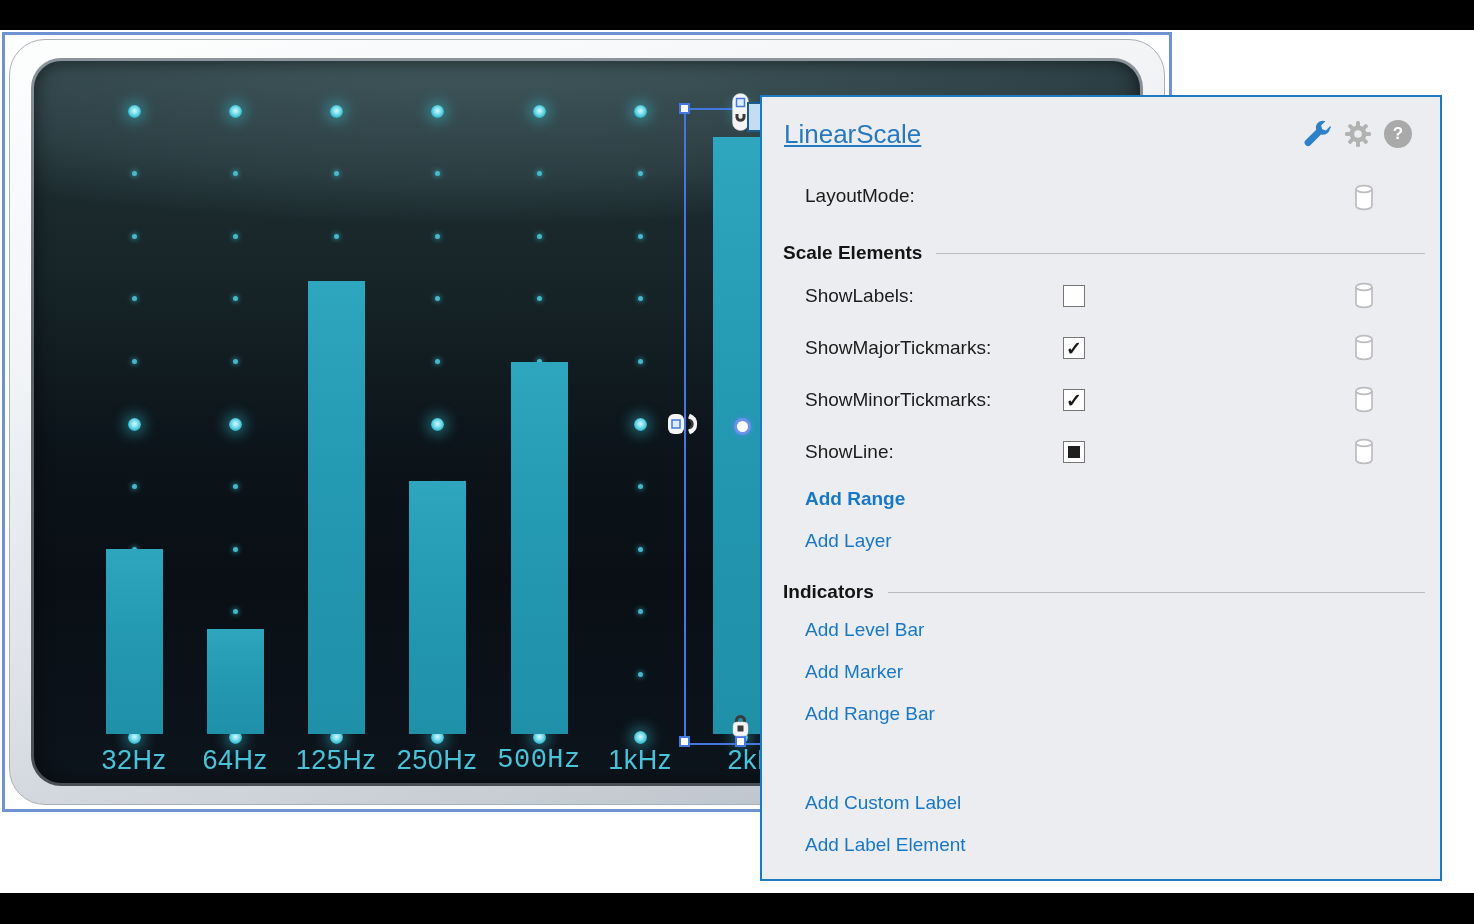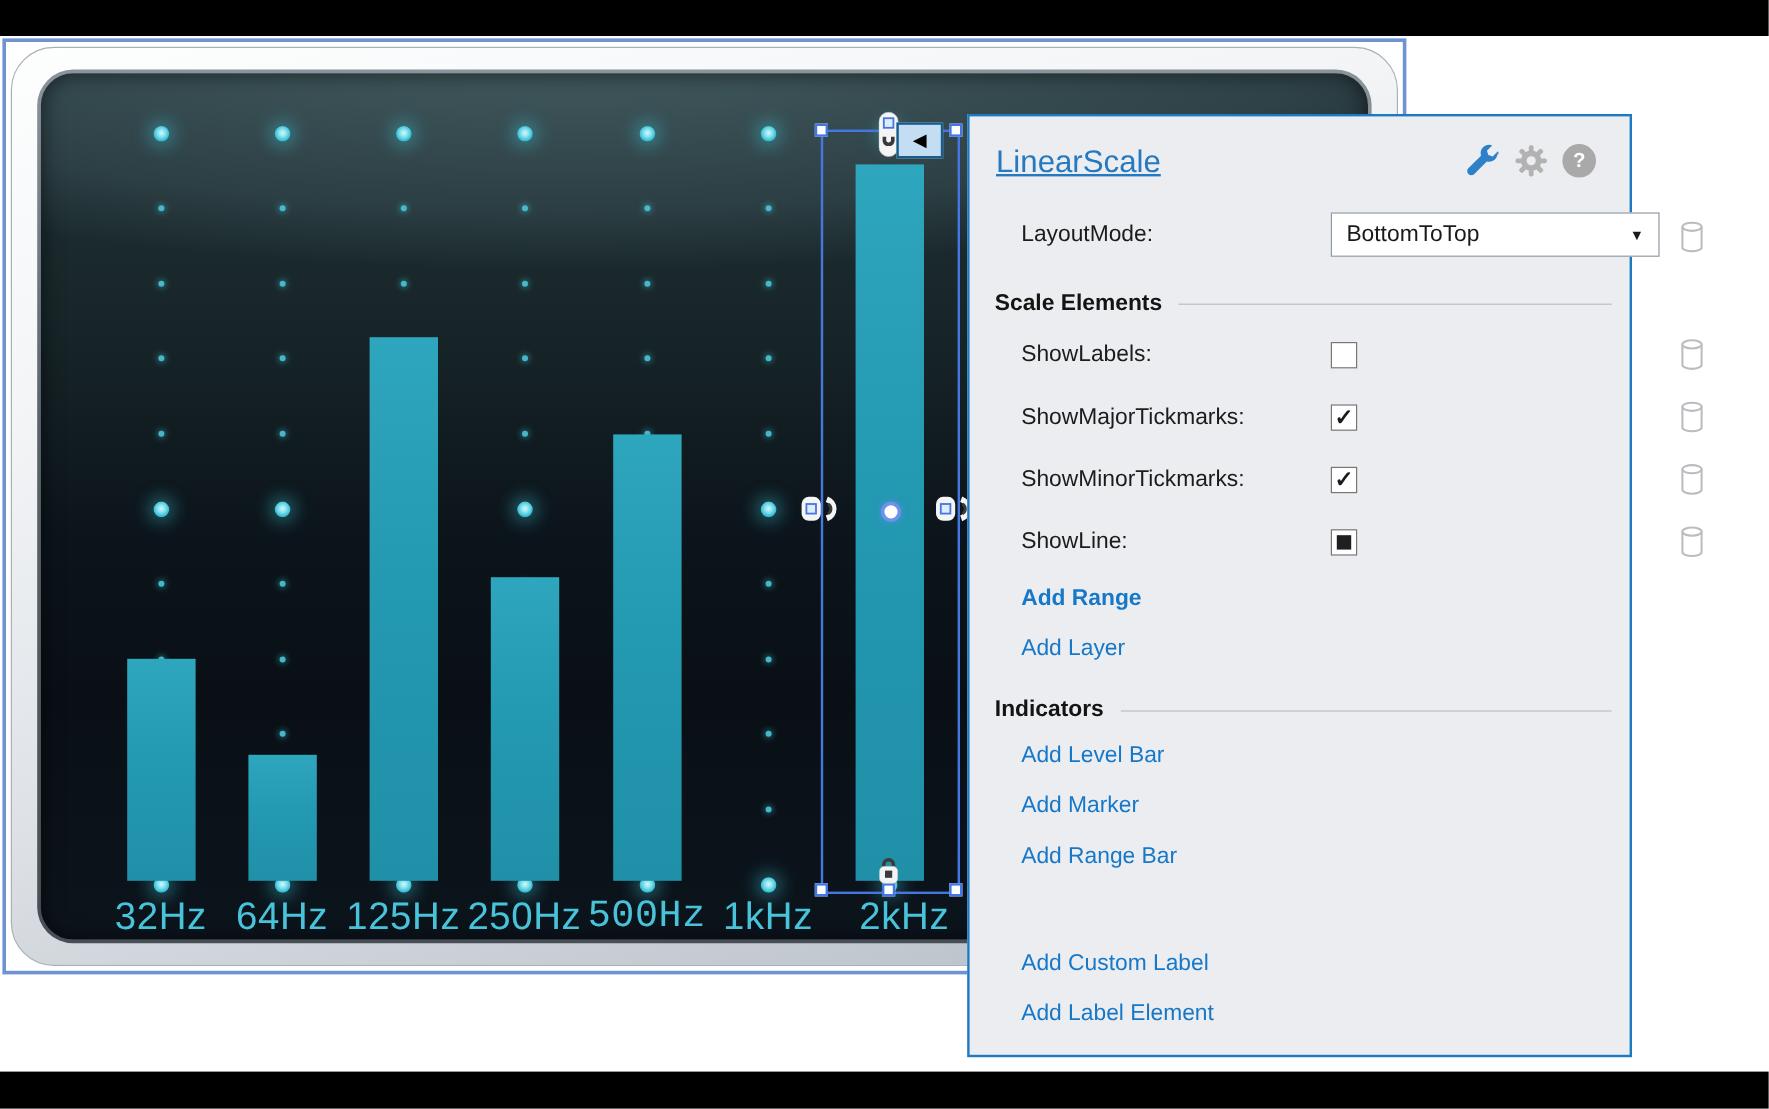--- a/index.html
+++ b/index.html
@@ -27,33 +27,33 @@
   
   .dot{position:absolute;border-radius:50%;pointer-events:none;}
   .dot.major{width:13px;height:13px;
      background:radial-gradient(circle at 50% 45%, #d8f7fa 0%, #7fe0ee 35%, #2fb7cd 70%, rgba(47,183,205,0) 100%);
      box-shadow:0 0 14px 4px rgba(64,200,220,.45);}
   .dot.minor{width:5px;height:5px;background:#49c0d2;box-shadow:0 0 5px 1px rgba(64,195,215,.55);opacity:.95;}
 
   
   .bar{position:absolute;width:57px;background:linear-gradient(180deg,#2ea6bd 0%,#2499b2 45%,#1f90a8 100%);}
   .freq-label{position:absolute;top:684px;width:100px;text-align:center;
-      color:#49c3da;font-size:32px;letter-spacing:0.5px;}
+      color:#49c3da;font-size:27px;letter-spacing:0.5px;}
 
   
   .sel-rect{left:650px;top:47px;width:112px;height:633px;border:2px solid #4577e0;background:transparent;}
   .handle{position:absolute;width:11px;height:11px;background:#fff;border:2px solid #4577e0;box-sizing:border-box;}
   .center-dot{position:absolute;width:11px;height:11px;border-radius:50%;background:#fff;
       border:3px solid rgba(92,134,232,.9);box-shadow:0 0 6px rgba(90,140,240,.8);}
   .smart-tag{position:absolute;width:39px;height:30px;background:#c3def2;border:2px solid #1a5c8c;
       box-sizing:border-box;display:flex;align-items:center;justify-content:center;
       color:#000;font-size:15px;line-height:1;cursor:pointer;}
 
   
-  .panel{left:806px;top:95px;width:554px;height:786px;background:#ecedf0;border:2px solid #1d7ac2;box-sizing:border-box;}
+  .panel{left:760px;top:95px;width:682px;height:786px;background:#ecedf0;border:2px solid #1d7ac2;box-sizing:border-box;}
   .panel-title{position:absolute;left:22px;top:22px;font-size:26px;color:#2579c1;text-decoration:underline;cursor:pointer;}
   .panel-icons{position:absolute;right:28px;top:22px;display:flex;gap:11px;align-items:center;}
   .help-circle{width:28px;height:28px;border-radius:50%;background:#a9a9a9;color:#fff;font-weight:bold;
       font-size:17px;display:flex;align-items:center;justify-content:center;}
   .prow{position:absolute;height:26px;display:flex;align-items:center;font-size:19px;color:#1c1c1c;}
   .section{position:absolute;left:21px;right:15px;height:26px;display:flex;align-items:center;
       font-size:19px;font-weight:bold;color:#141414;}
   .section .rule{flex:1;height:1px;background:#b9bdc2;margin-left:14px;}
   .plink{position:absolute;left:43px;height:26px;display:flex;align-items:center;
       font-size:19px;color:#1778c8;cursor:pointer;}
@@ -227,24 +227,20 @@
         <circle cx="15" cy="15" r="8.5"></circle>
       </g>
       <circle cx="15" cy="15" r="3.8" fill="#ecedf0"></circle>
     </svg>
     <div class="help-circle">
       <span>?</span>
     </div>
   </div>
 
   <div class="prow" style="left:43px;top:86px;">LayoutMode:</div>
-  <div class="dropdown">
-    <span>BottomToTop</span>
-    <span class="caret">▼</span>
-  </div>
 
   <div class="section" style="top:143px;">
     <span>Scale Elements</span>
       <span class="rule"></span>
   </div>
 
   <div class="prow" style="left:43px;top:186px;">ShowLabels:</div>
   <div class="checkbox" style="top:188px;" data-state="unchecked"></div>
 
   <div class="prow" style="left:43px;top:238px;">ShowMajorTickmarks:</div>

